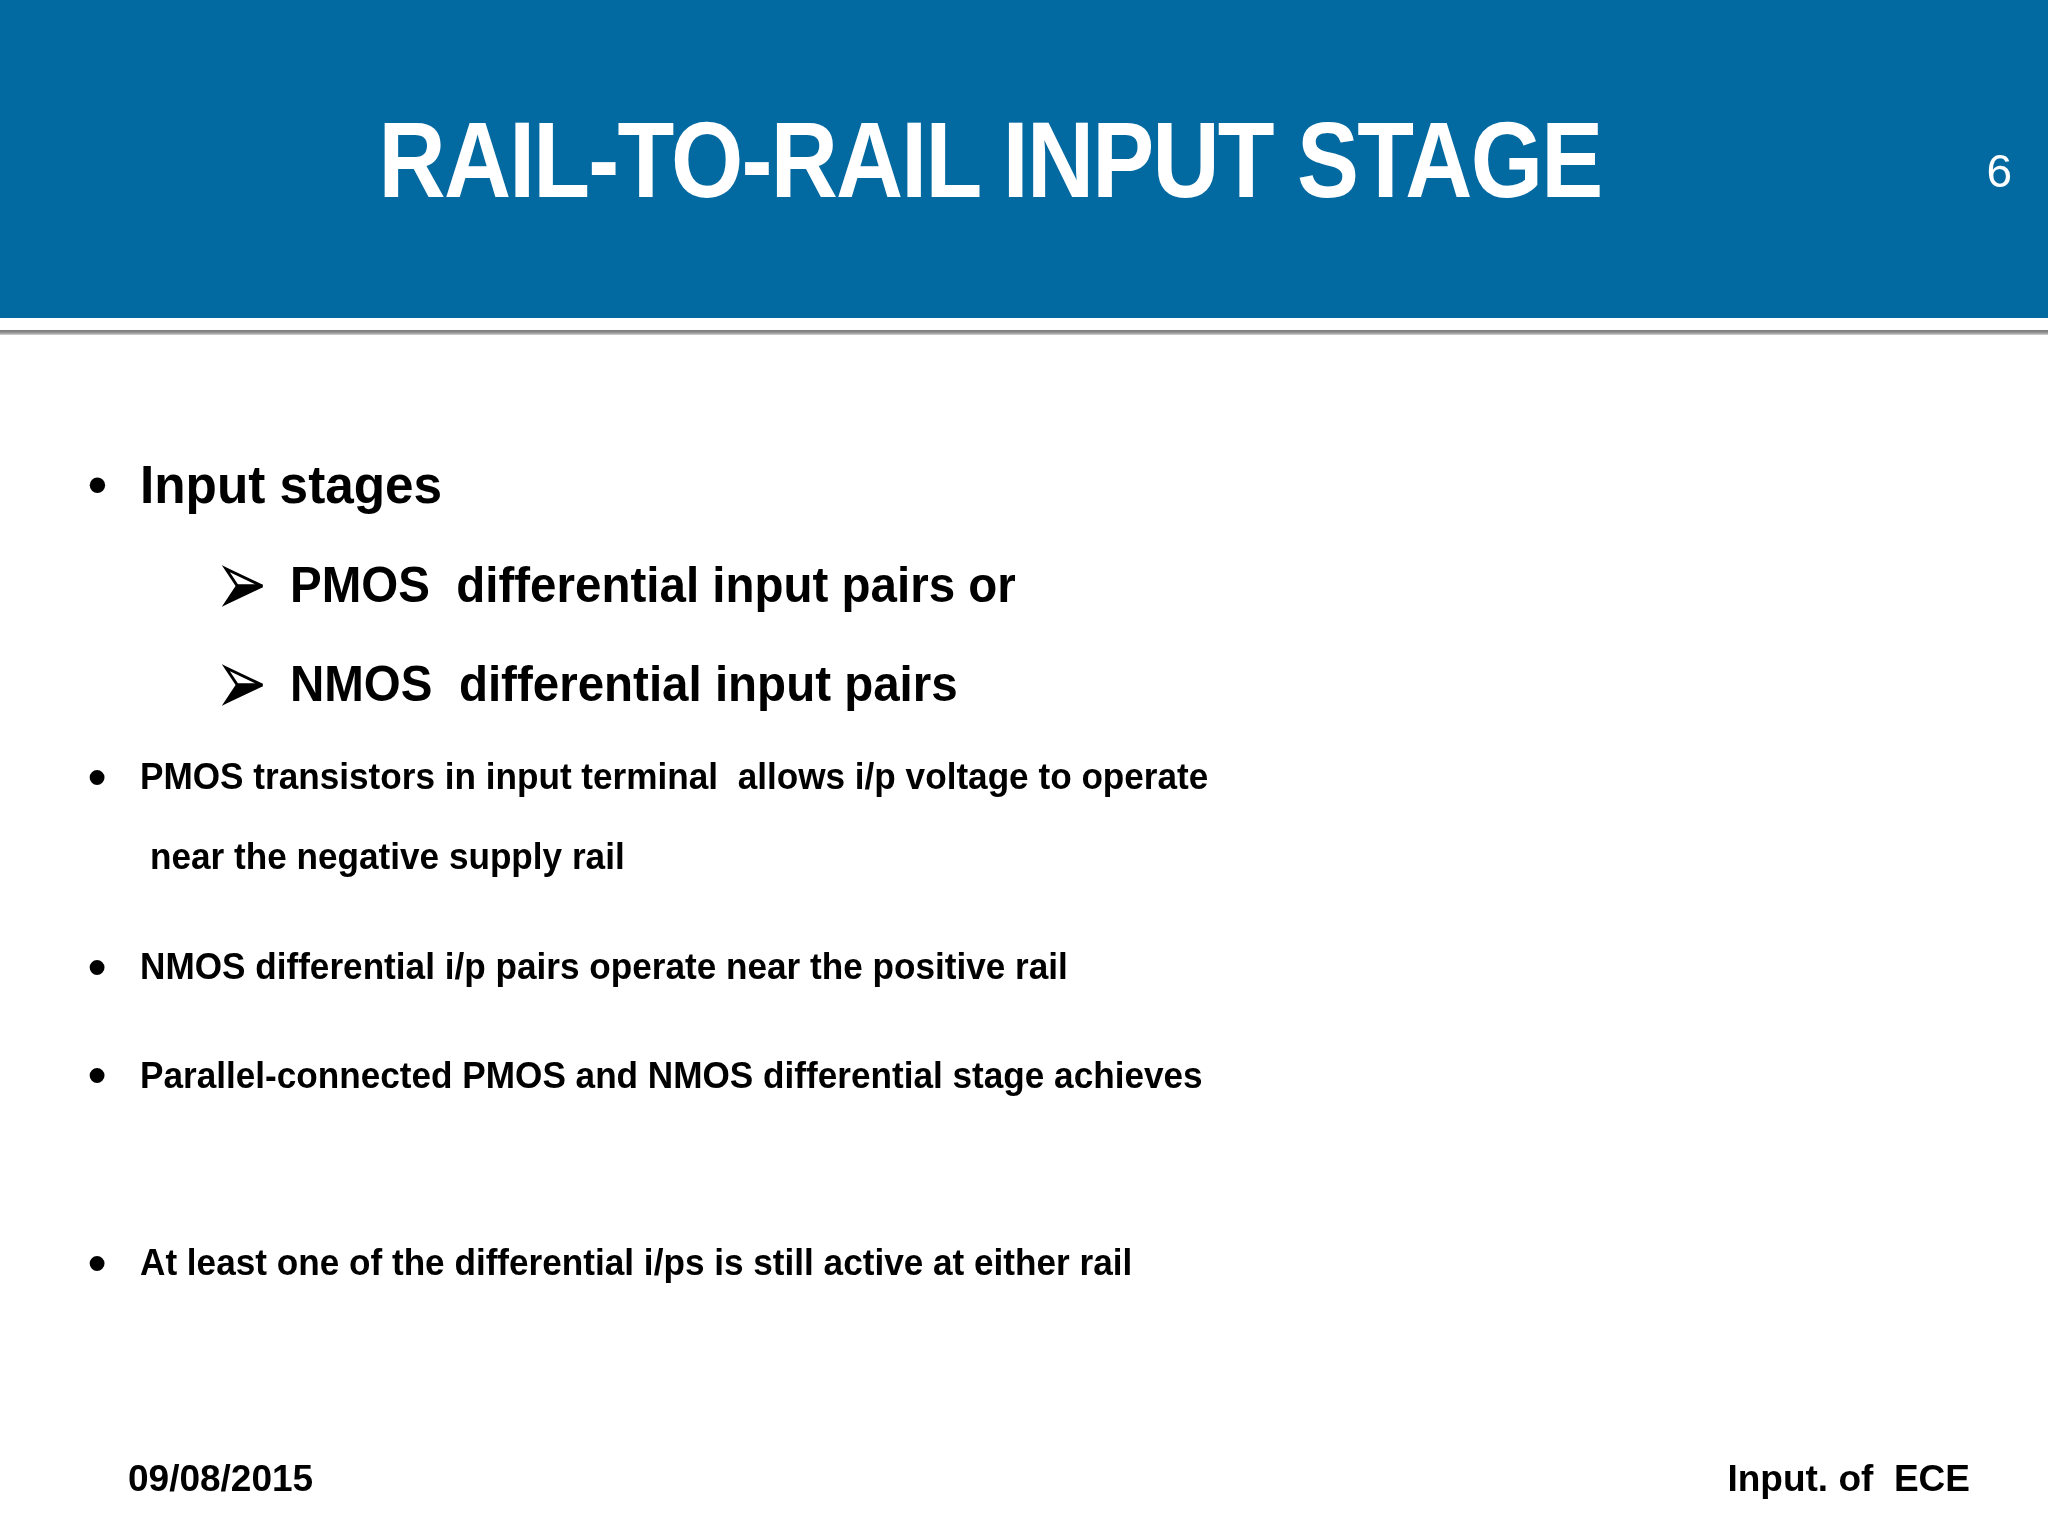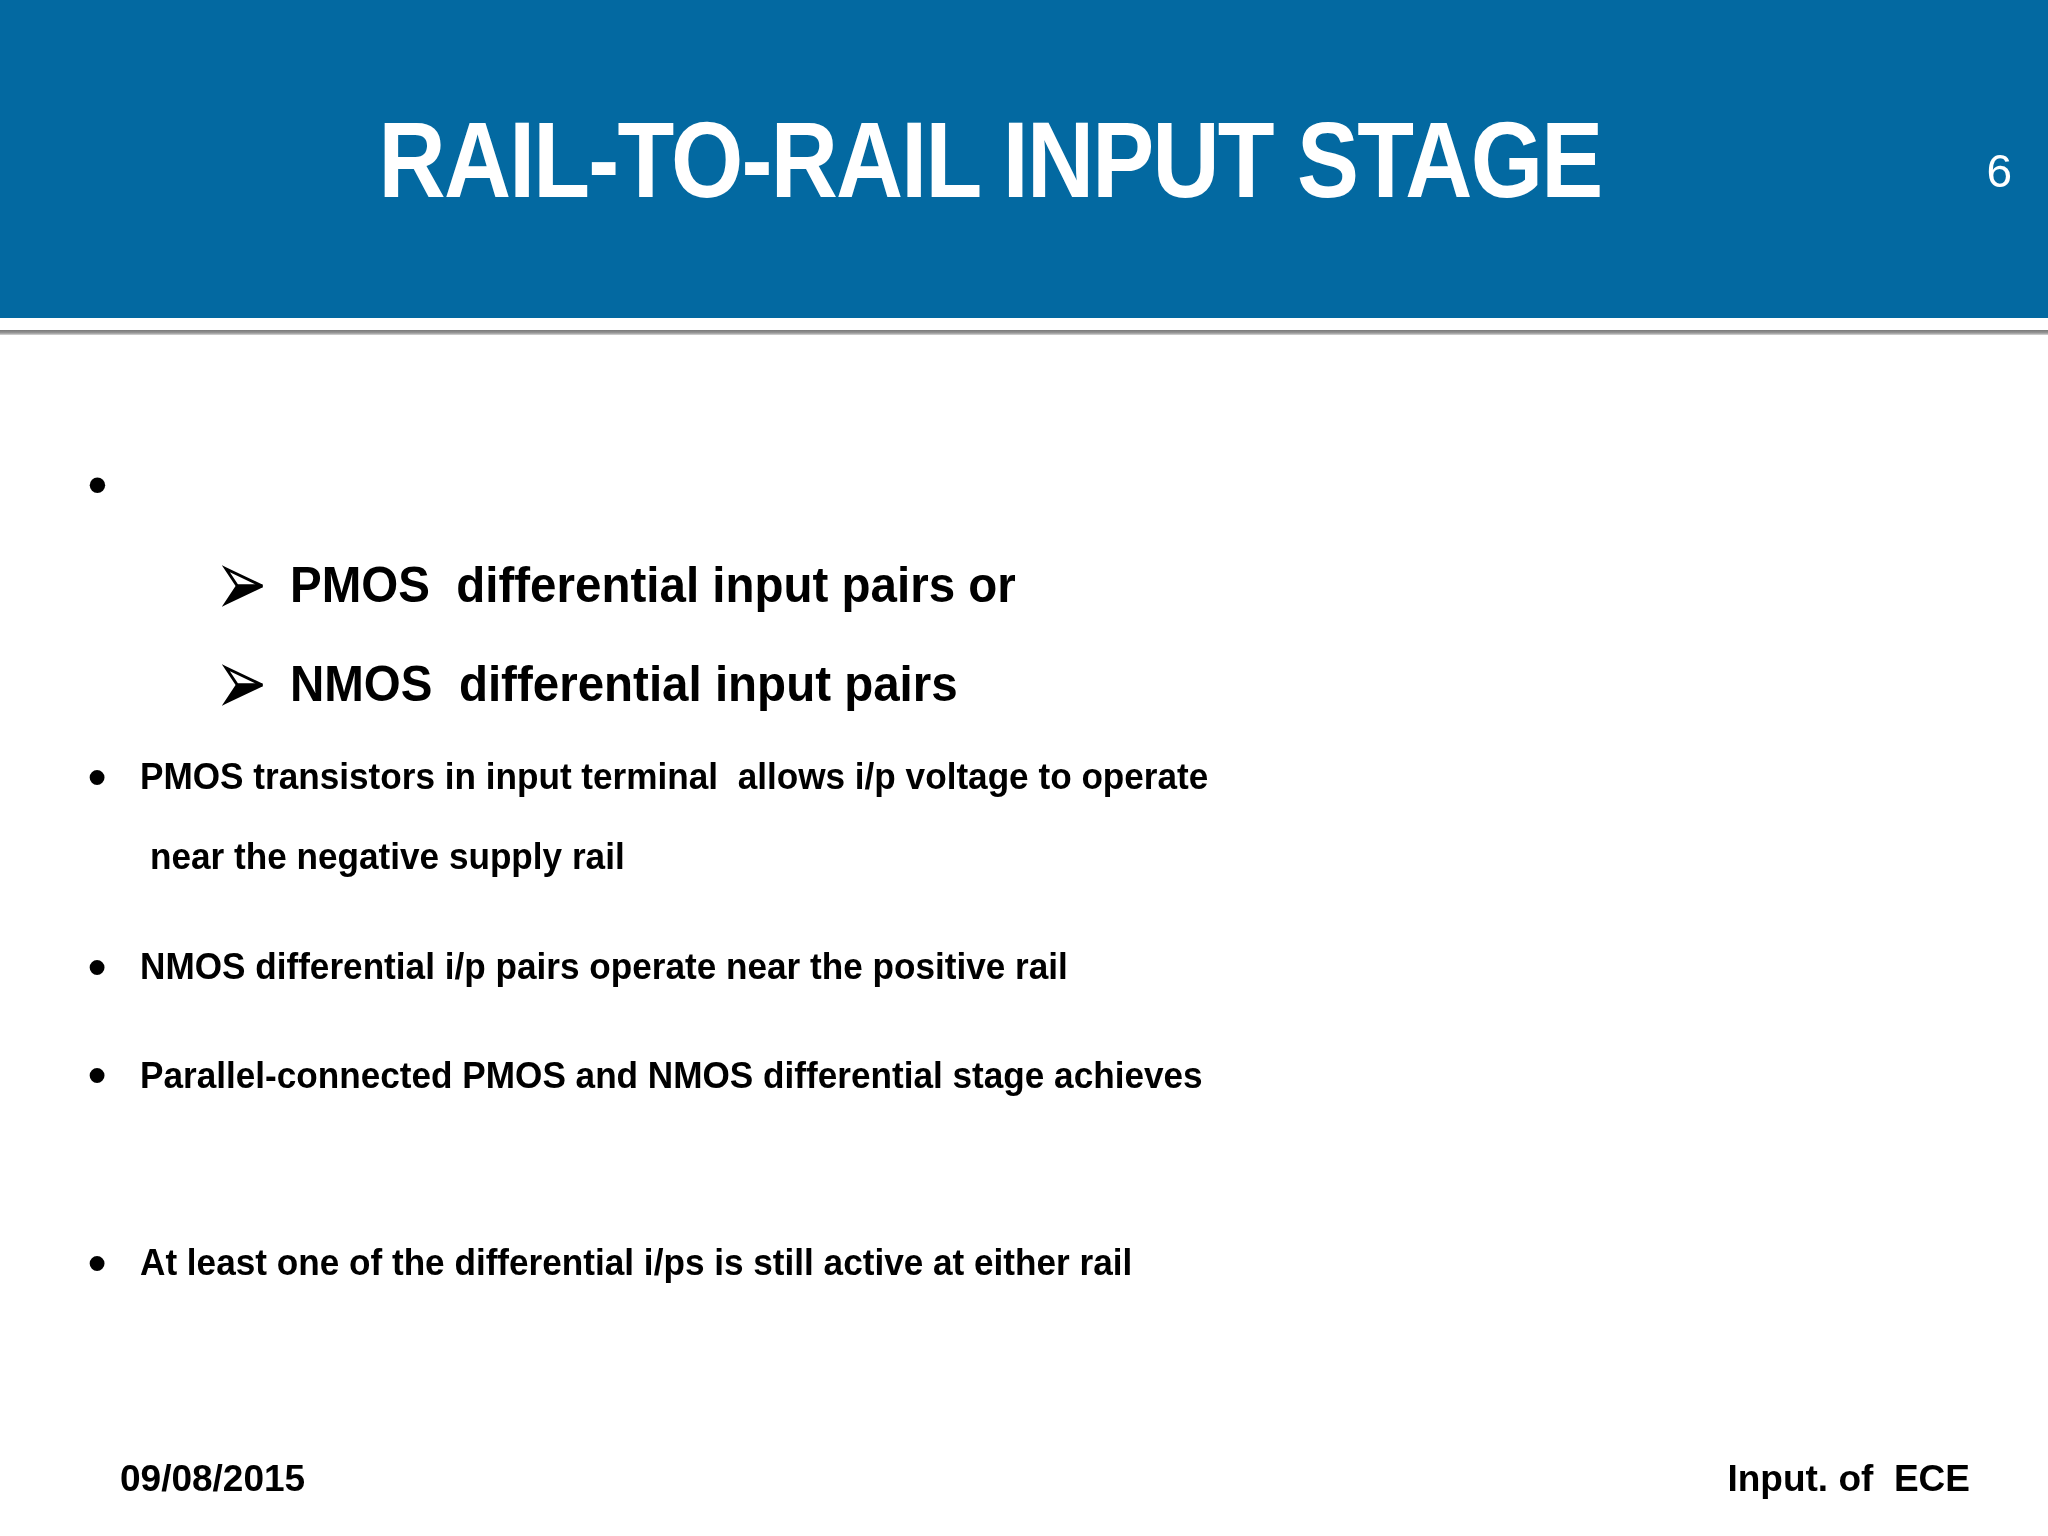--- a/index.html
+++ b/index.html
@@ -83,21 +83,21 @@
     display: flex;
     align-items: center;
   }
   .lvl2 .ln { font-size: 50px; line-height: 75px; white-space: pre; }
   .pad10 { padding-left: 10px; }
   .pad4  { padding-left: 4px; }
   .lh82 .ln { line-height: 82px; }
   
   .footer-date {
     position: absolute;
-    left: 120px;
+    left: 128px;
     top: 1458px;
     font-size: 37px;
     font-weight: 700;
     white-space: pre;
   }
   .footer-dept {
     position: absolute;
     right: 78px;
     top: 1458px;
     font-size: 37px;
@@ -112,20 +112,23 @@
 <div class="slide">
 
   <div class="header">
     <span class="title">RAIL-TO-RAIL INPUT STAGE</span>
   </div>
   <div class="page-num">6</div>
   <div class="divider"></div>
 
   <div class="b lvl1 b-first" style="top:444px">
     <span class="marker">•</span>
+    <div class="lines">
+      <div class="ln"><span class="cond">Input stages</span></div>
+    </div>
   </div>
 
   <div class="b lvl2" style="top:548px">
     <span class="marker">
       <svg class="arrow-svg" width="46" height="46" viewBox="0 0 48 48" aria-hidden="true">
         <path d="M4 6 L42 24 L16 24 Z" fill="#ffffff" stroke="#000000" stroke-width="3" stroke-linejoin="miter"></path>
         <path d="M4 42 L42 24 L16 24 Z" fill="#000000" stroke="#000000" stroke-width="3" stroke-linejoin="miter"></path>
       </svg>
     </span>
     <div class="lines">

